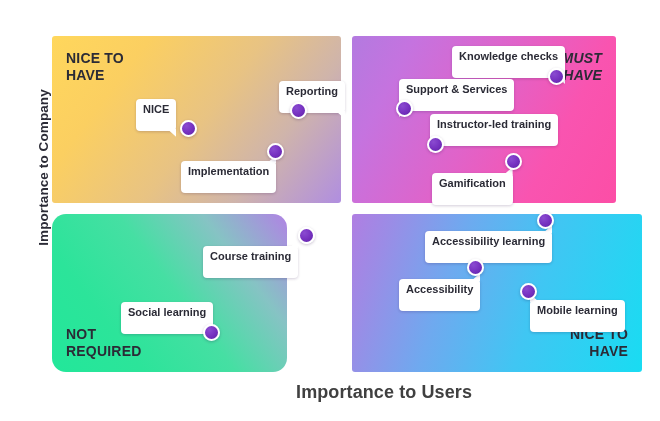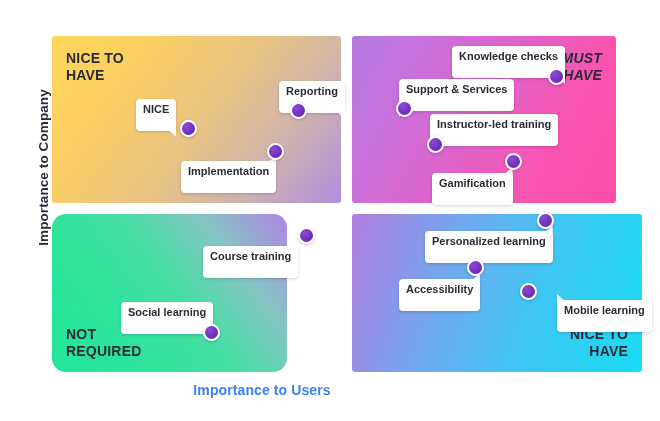--- a/index.html
+++ b/index.html
@@ -12,21 +12,21 @@
 
   
   .axis-y{
     position:absolute;left:-82px;top:160px;width:250px;
     transform:rotate(-90deg);transform-origin:center center;
     text-align:center;font-size:13.5px;font-weight:bold;color:#2b2b36;
     letter-spacing:.1px;
   }
   .axis-x{
     position:absolute;left:52px;top:382px;width:420px;
-    text-align:center;font-size:14px;font-weight:bold;color:#3b82f6;
+    text-align:right;font-size:18px;font-weight:bold;color:#404040;
     letter-spacing:.1px;
   }
 
   
   .quad{position:absolute;border-radius:3px;overflow:visible;margin-top:6px;}
   .q-tl{left:52px;  top:30px;  width:289px;height:167px;
         background:linear-gradient(127deg,#ffd75c 0%,#fbcf61 24%,#e8c383 52%,#cfb4ab 74%,#b08ee0 100%);}
   .q-tr{left:352px; top:30px;  width:264px;height:167px;
         background:linear-gradient(118deg,#b37ae0 0%,#c573df 18%,#e063c9 48%,#f954b0 74%,#fc4ea6 100%);font-style:italic;}
   .q-bl{left:52px;  top:208px; width:235px;height:158px;
@@ -127,22 +127,22 @@
       <div class="callout t-bl" style="left: 399px; top: 79px;">Support &amp; Services</div>
       <div class="point" style="left: 396px; top: 100px;"></div>
       <div class="callout t-bl" style="left: 430px; top: 114px;">Instructor-led training</div>
       <div class="point" style="left: 427px; top: 136px;"></div>
       <div class="callout t-tr" style="left: 432px; top: 173px;">Gamification</div>
       <div class="point" style="left: 505px; top: 153px;"></div>
       <div class="callout t-tr" style="left: 203px; top: 246px;">Course training</div>
       <div class="point" style="left: 298px; top: 227px;"></div>
       <div class="callout t-br" style="left: 121px; top: 302px;">Social learning</div>
       <div class="point" style="left: 203px; top: 324px;"></div>
-      <div class="callout t-tr" style="left: 425px; top: 231px;">Personalized learning</div>
+      <div class="callout t-tr" style="left: 425px; top: 231px;">Accessibility learning</div>
       <div class="point" style="left: 537px; top: 212px;"></div>
       <div class="callout t-tr" style="left: 399px; top: 279px;">Accessibility</div>
       <div class="point" style="left: 467px; top: 259px;"></div>
-      <div class="callout t-tl" style="left: 557px; top: 300px;">Mobile learning</div>
+      <div class="callout t-tl" style="left: 530px; top: 300px;">Mobile learning</div>
       <div class="point" style="left: 520px; top: 283px;"></div>
     </div>
 
 
 </div>
 
 </body></html>

